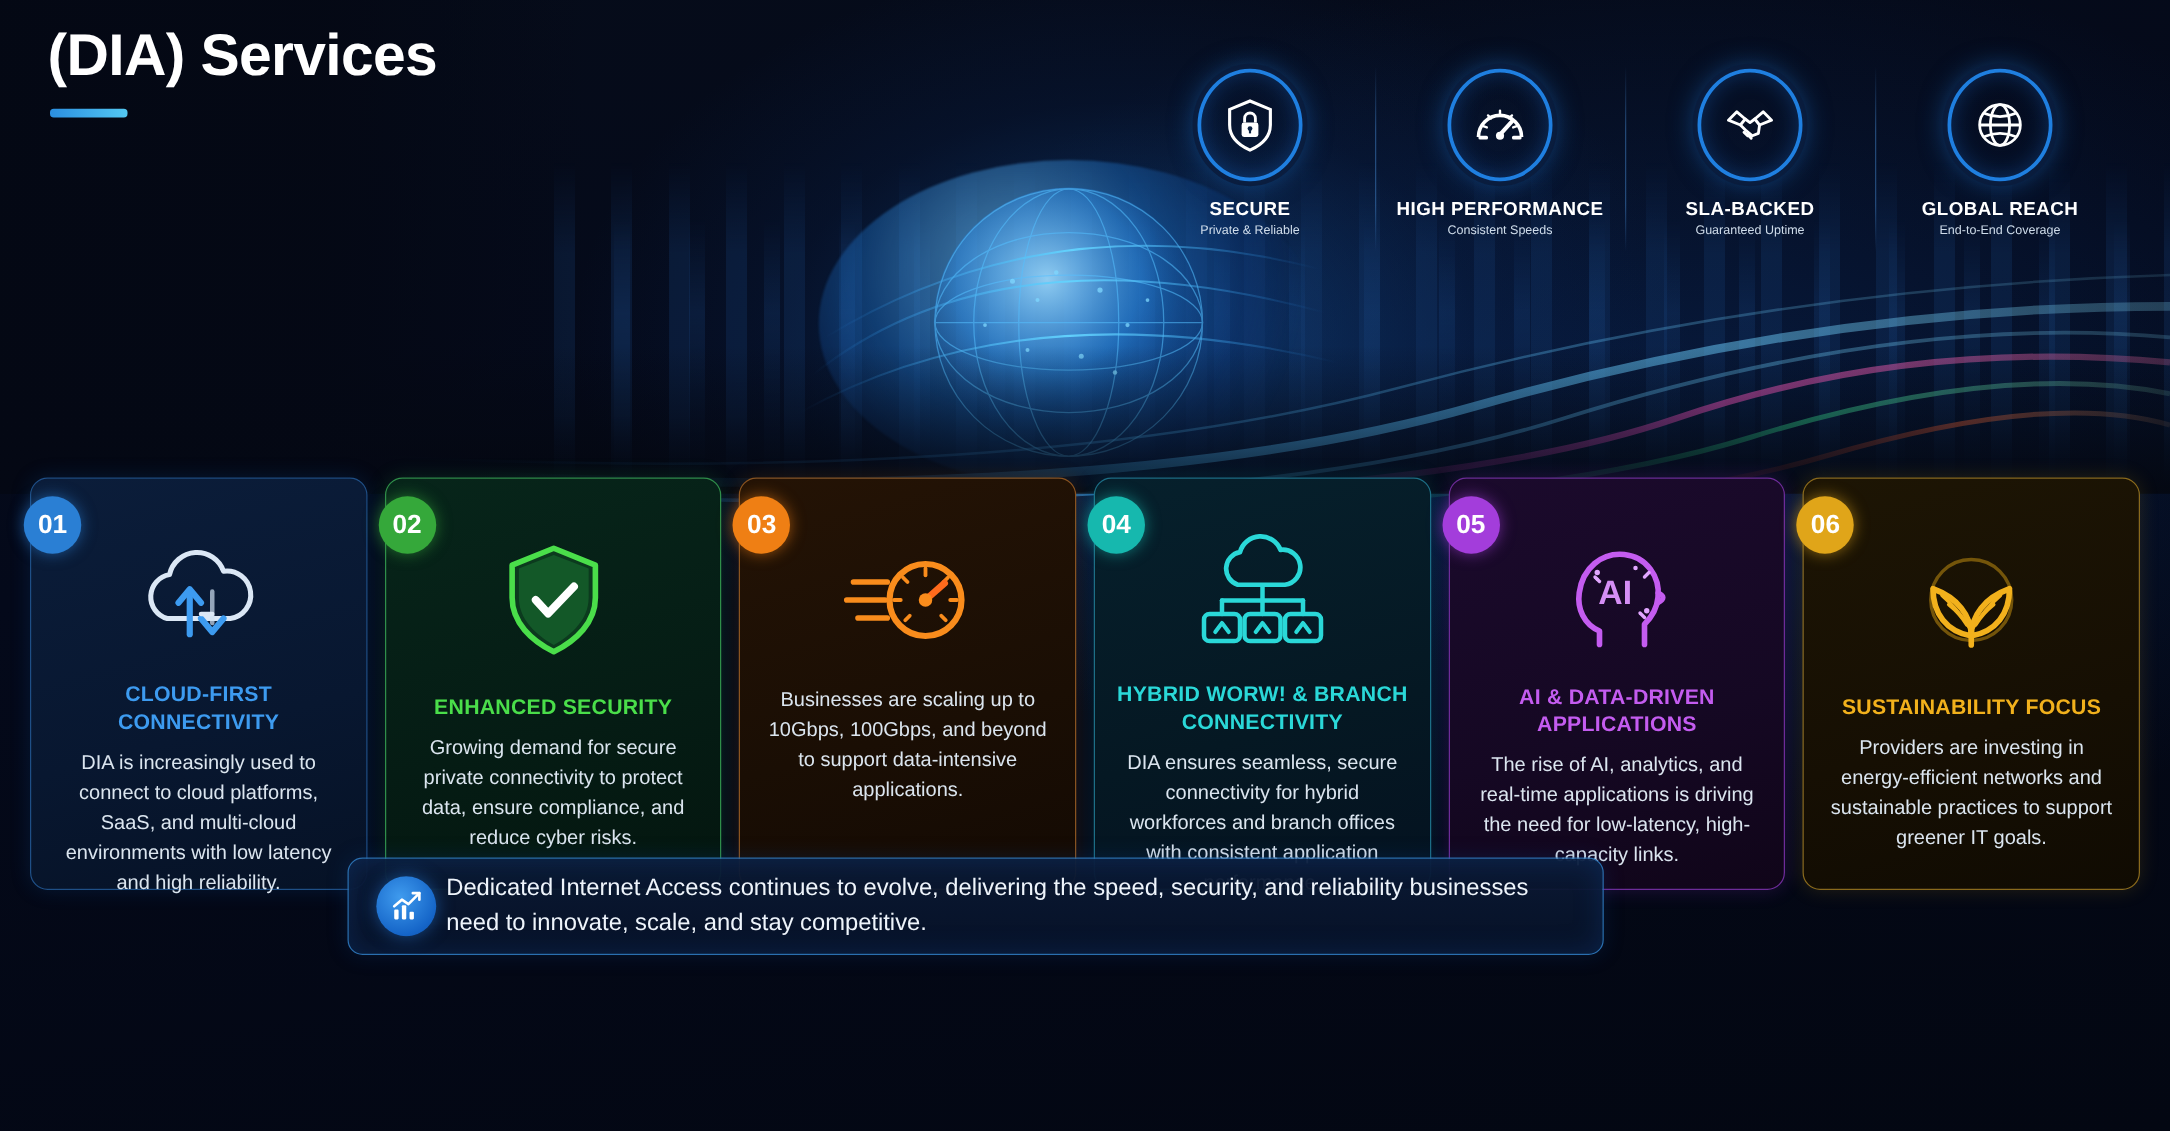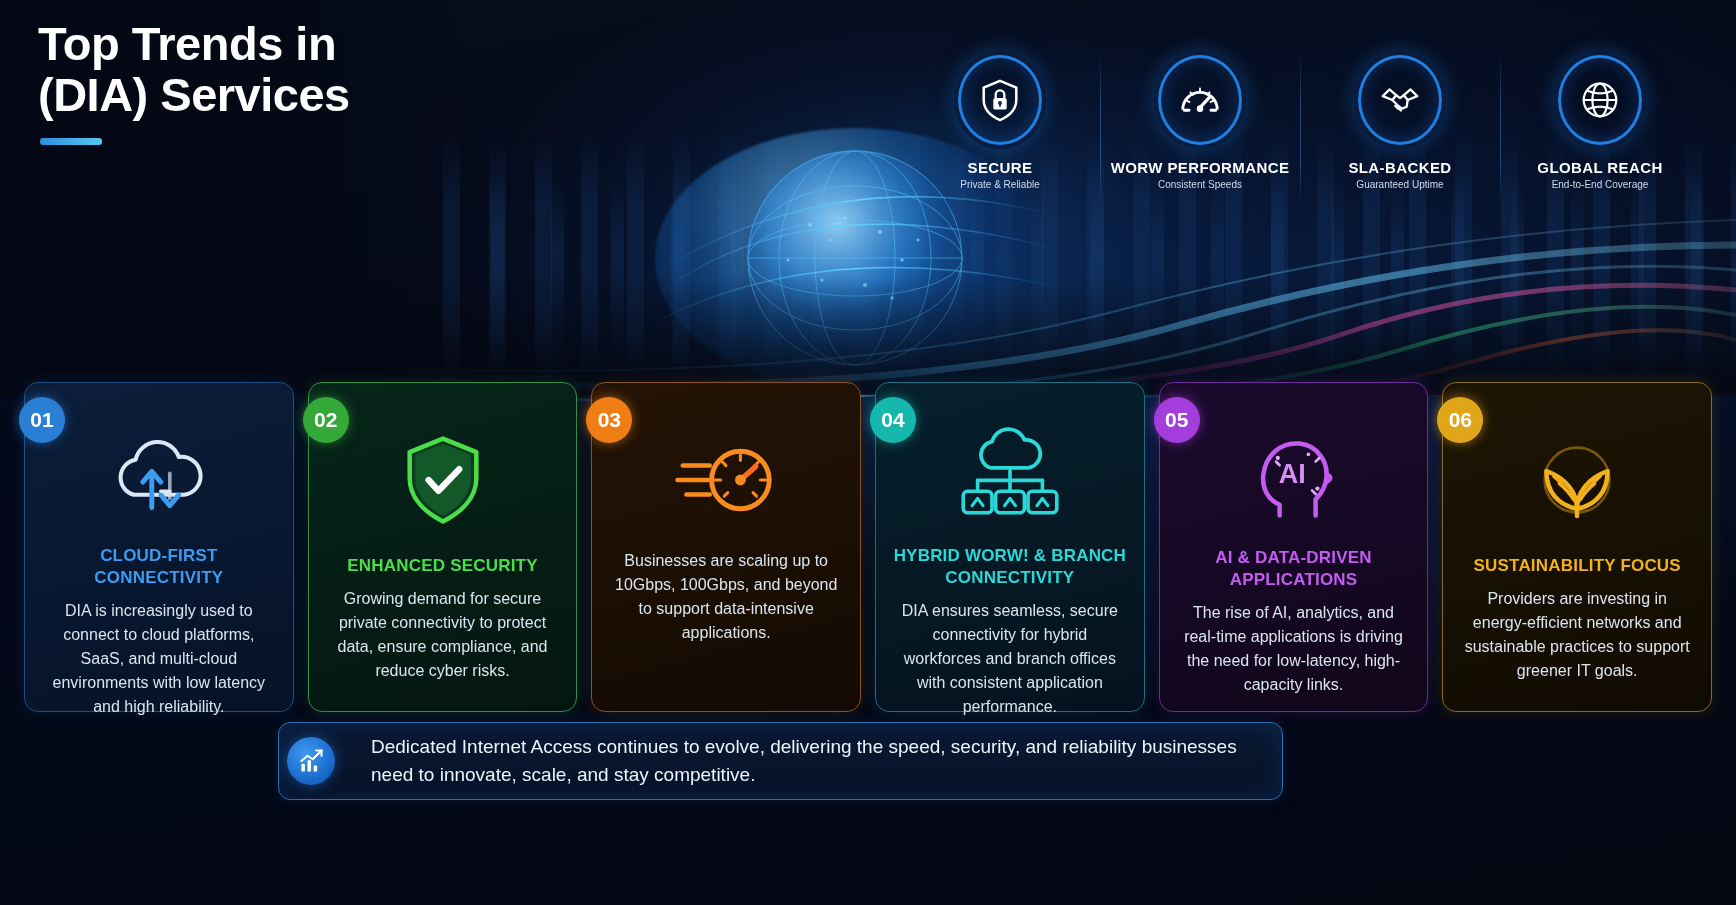--- a/index.html
+++ b/index.html
@@ -100,25 +100,25 @@
     display: flex; align-items: center; justify-content: center;
     font-size: 21px; font-weight: bold; color: #ffffff;
   }
   .card-icon { height: 118px; margin-top: 22px; display: flex; align-items: center; justify-content: center; }
   .card-icon svg { width: 108px; height: 108px; }
   .card-title { font-size: 17px; font-weight: bold; text-align: center; line-height: 1.3; margin-top: 16px; letter-spacing: .2px; }
   .card-body { font-size: 16px; color: #dbe5ef; text-align: center; line-height: 1.5; margin-top: 10px; padding: 0 4px; }
 
   
   .footer {
-    position: absolute; left: 278px; top: 722px; width: 1005px; height: 78px;
+    position: absolute; left: 278px; top: 686px; width: 1005px; height: 78px;
     border-radius: 12px; border: 1px solid #2a6fb0;
     background: linear-gradient(180deg, rgba(10,25,52,.95) 0%, rgba(7,18,40,.95) 100%);
     box-shadow: 0 0 22px rgba(20,80,160,.28) inset, 0 0 16px rgba(15,60,130,.25);
-    display: flex; align-items: center; padding: 0 8px; gap: 36px; z-index: 7;
+    display: flex; align-items: center; padding: 0 22px; gap: 8px; z-index: 7;
   }
   .footer-icon {
     width: 48px; height: 48px; border-radius: 50%; flex: 0 0 48px;
     background: radial-gradient(circle at 40% 35%, #3f9bee 0%, #1565c8 70%, #0f4da3 100%);
     display: flex; align-items: center; justify-content: center;
     box-shadow: 0 0 14px rgba(40,130,230,.5);
   }
   .footer-icon svg { width: 28px; height: 28px; }
   .footer-text { font-size: 19px; color: #eef4fb; line-height: 1.45; }
 </style>
@@ -200,21 +200,20 @@
     <path d="M700 252 Q 1150 250 1340 185 T 1736 140" stroke="url(#s2)" stroke-width="5" fill="none" opacity=".85"></path>
     <path d="M760 262 Q 1200 262 1400 200 T 1736 165" stroke="url(#s3)" stroke-width="4" fill="none" opacity=".8"></path>
     <path d="M900 270 Q 1280 268 1460 215 T 1736 190" stroke="url(#s4)" stroke-width="4" fill="none" opacity=".75"></path>
     <path d="M300 215 Q 820 240 1120 160 T 1736 70" stroke="url(#s1)" stroke-width="2" fill="none" opacity=".5"></path>
   </svg>
 
   <div class="hero-mask"></div>
   <div class="left-fade"></div>
 
   <div class="headline">
-    <div class="h-line">Top Trends in</div>
     <div class="h-line">(DIA) Services</div>
     <div class="rule"></div>
   </div>
 
   <div class="badges">
 
     <div class="badge">
       <div class="badge-ring">
         <svg viewBox="0 0 48 48">
           <path d="M24 4 L41 11 V24 C41 34 33 41 24 45 C15 41 7 34 7 24 V11 Z" fill="none" stroke="#ffffff" stroke-width="2.6"></path>
@@ -238,21 +237,21 @@
             <line x1="24" y1="12" x2="24" y2="15.5"></line>
             <line x1="34" y1="16" x2="31.5" y2="18.5"></line>
             <line x1="38" y1="25" x2="35" y2="26"></line>
           </g>
           <path d="M24 32 L34 21" stroke="#ffffff" stroke-width="3.4" stroke-linecap="round"></path>
           <circle cx="24" cy="33" r="3.4" fill="#ffffff"></circle>
           <rect x="6" y="33" width="8" height="3.2" rx="1.4" fill="#ffffff"></rect>
           <rect x="34" y="33" width="8" height="3.2" rx="1.4" fill="#ffffff"></rect>
         </svg>
       </div>
-      <div class="badge-title">WORW PERFORMANCE</div>
+      <div class="badge-title">HIGH PERFORMANCE</div>
       <div class="badge-sub">Consistent Speeds</div>
     </div>
 
     <div class="badge">
       <div class="badge-ring">
         <svg viewBox="0 0 48 48">
           <g fill="none" stroke="#ffffff" stroke-width="2.4" stroke-linejoin="round" stroke-linecap="round">
             <path d="M6 20 L13 13 L20 19 L16 24 Z"></path>
             <path d="M42 20 L35 13 L28 19 L32 24 Z"></path>
             <path d="M16 24 L21 29 L26 33 L31 31 L32 24"></path>

